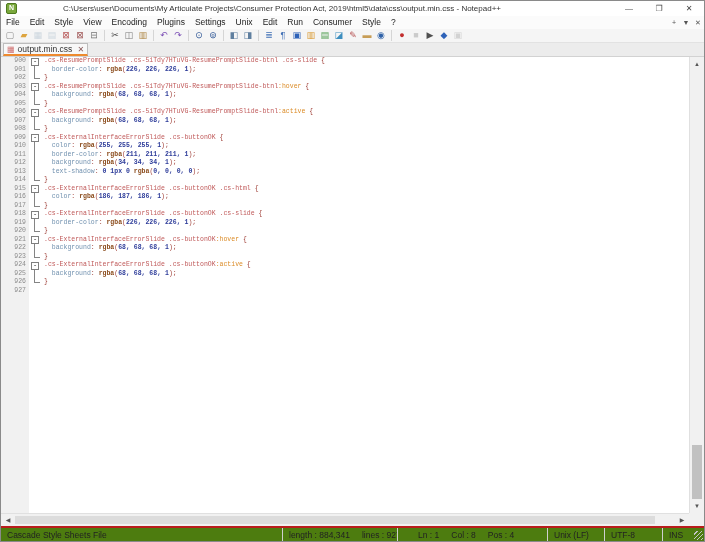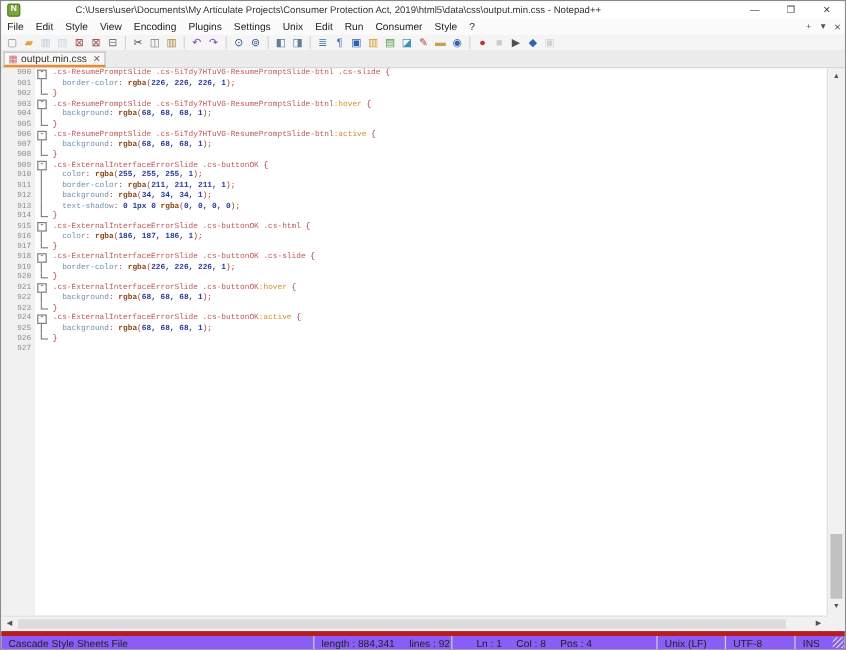--- a/index.html
+++ b/index.html
@@ -54,25 +54,25 @@
   .vscroll .arr{position:absolute;left:0;width:100%;height:14px;font-size:6px;color:#555;text-align:center;line-height:14px;}
   .vscroll .arr.up{top:0;} .vscroll .arr.dn{bottom:0;}
   .vthumb{position:absolute;left:2px;top:388px;width:10px;height:54px;background:#c1c1c1;}
   .hscroll{position:absolute;left:0;top:512px;width:688px;height:13px;background:#f1f1f1;border-top:1px solid #e0e0e0;box-sizing:border-box;}
   .hscroll .arr{position:absolute;top:0;width:14px;height:100%;font-size:6px;color:#555;text-align:center;line-height:12px;}
   .hscroll .arr.lf{left:0;} .hscroll .arr.rt{right:0;}
   .hthumb{position:absolute;left:14px;top:2px;width:640px;height:8px;background:#dcdcdc;}
   .corner{position:absolute;right:0;top:512px;width:15px;height:13px;background:#f1f1f1;}
 
   
-  .statusbar{position:absolute;left:0;bottom:0;width:100%;height:15px;background:#8b5cf6;border-top:4px solid #b91c1c;display:flex;align-items:center;font-size:8.5px;color:#222;box-sizing:border-box;}
+  .statusbar{position:absolute;left:0;bottom:0;width:100%;height:15px;background:#4d7c0f;border-top:2px solid #b91c1c;display:flex;align-items:center;font-size:8.5px;color:#222;box-sizing:border-box;}
   .seg{height:100%;display:flex;align-items:center;padding-left:6px;box-sizing:border-box;white-space:nowrap;overflow:hidden;}
   .seg+.seg{border-left:1px solid #cfcfcf;}
   .seg-doctype{flex:1;}
-  .seg-len{width:115px;} .seg-cur{width:150px;padding-left:20px;} .seg-eol{width:57px;margin-left:21px;} .seg-enc{width:58px;} .seg-ins{width:42px;position:relative;}
+  .seg-len{width:115px;} .seg-cur{width:150px;padding-left:20px;} .seg-eol{width:57px;} .seg-enc{width:58px;} .seg-ins{width:42px;position:relative;}
   .seg .gap{margin-right:12px;}
   .grip{position:absolute;right:1px;bottom:1px;width:9px;height:9px;background:repeating-linear-gradient(135deg,transparent 0 2px,#c4c4c4 2px 3px);}
 </style>
 </head>
 <body>
 
 <div class="window">
 
   <div class="titlebar">
     <div class="appicon">N</div>

